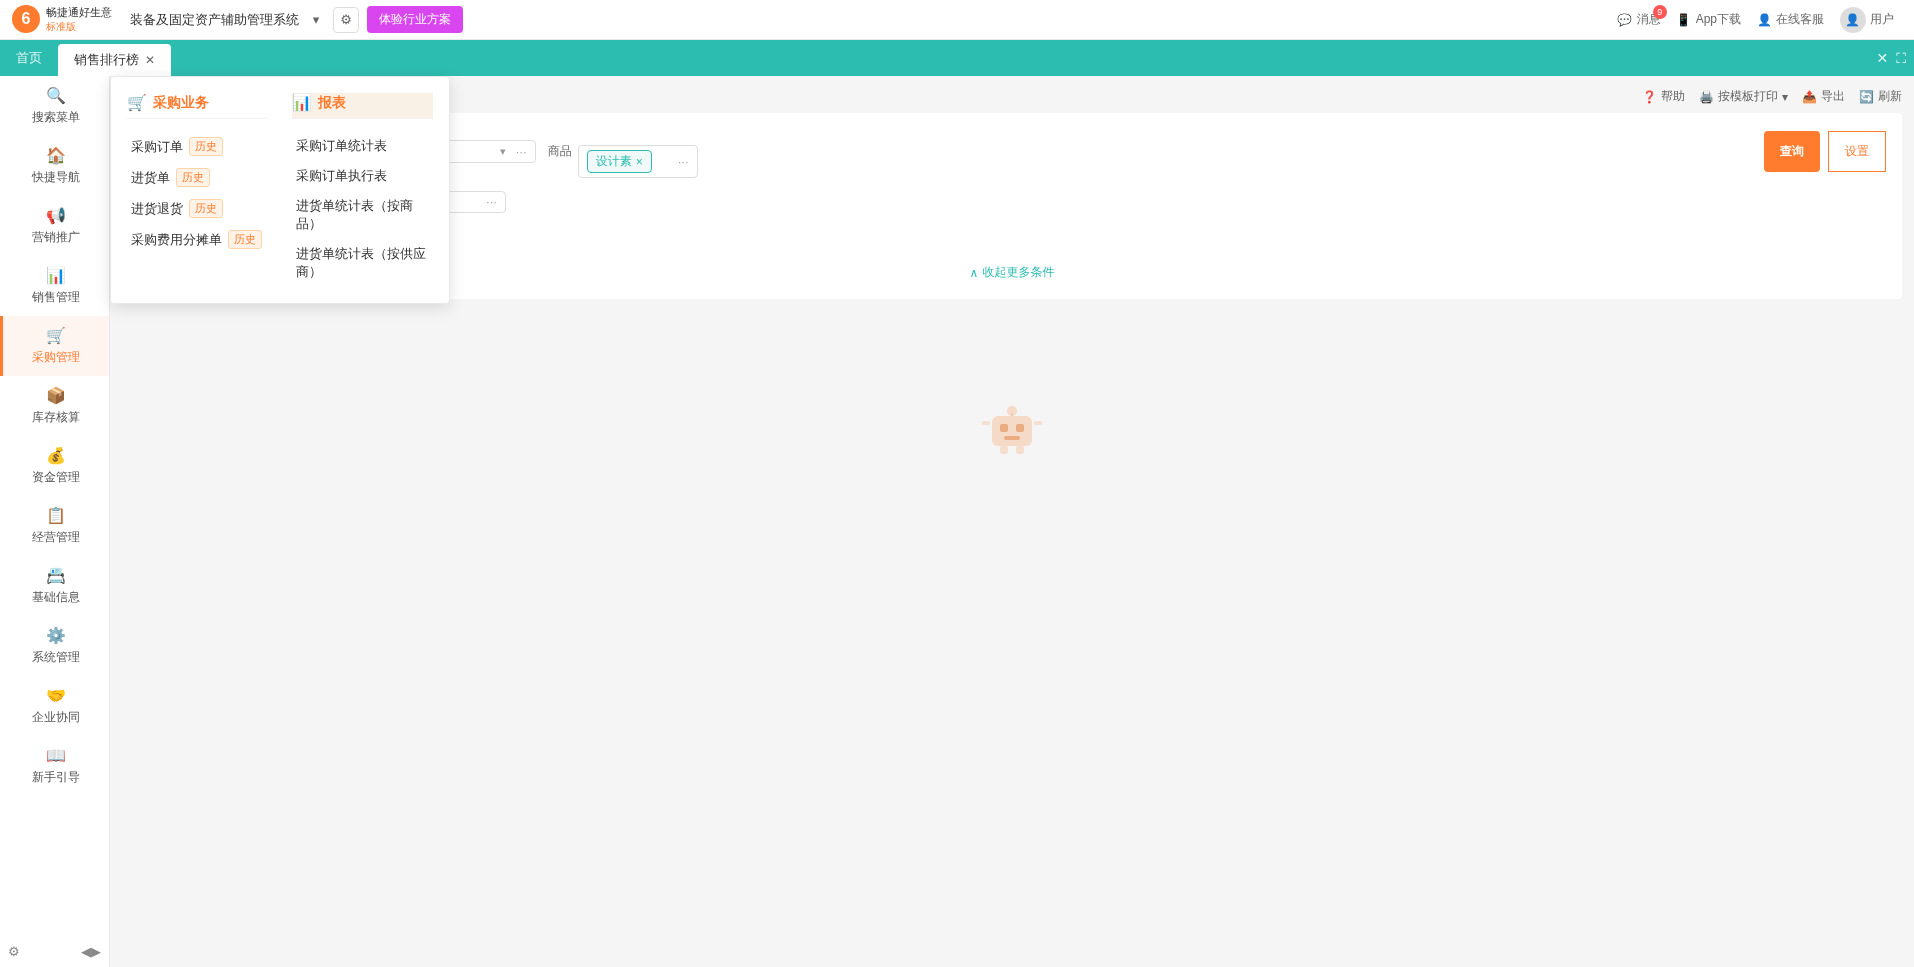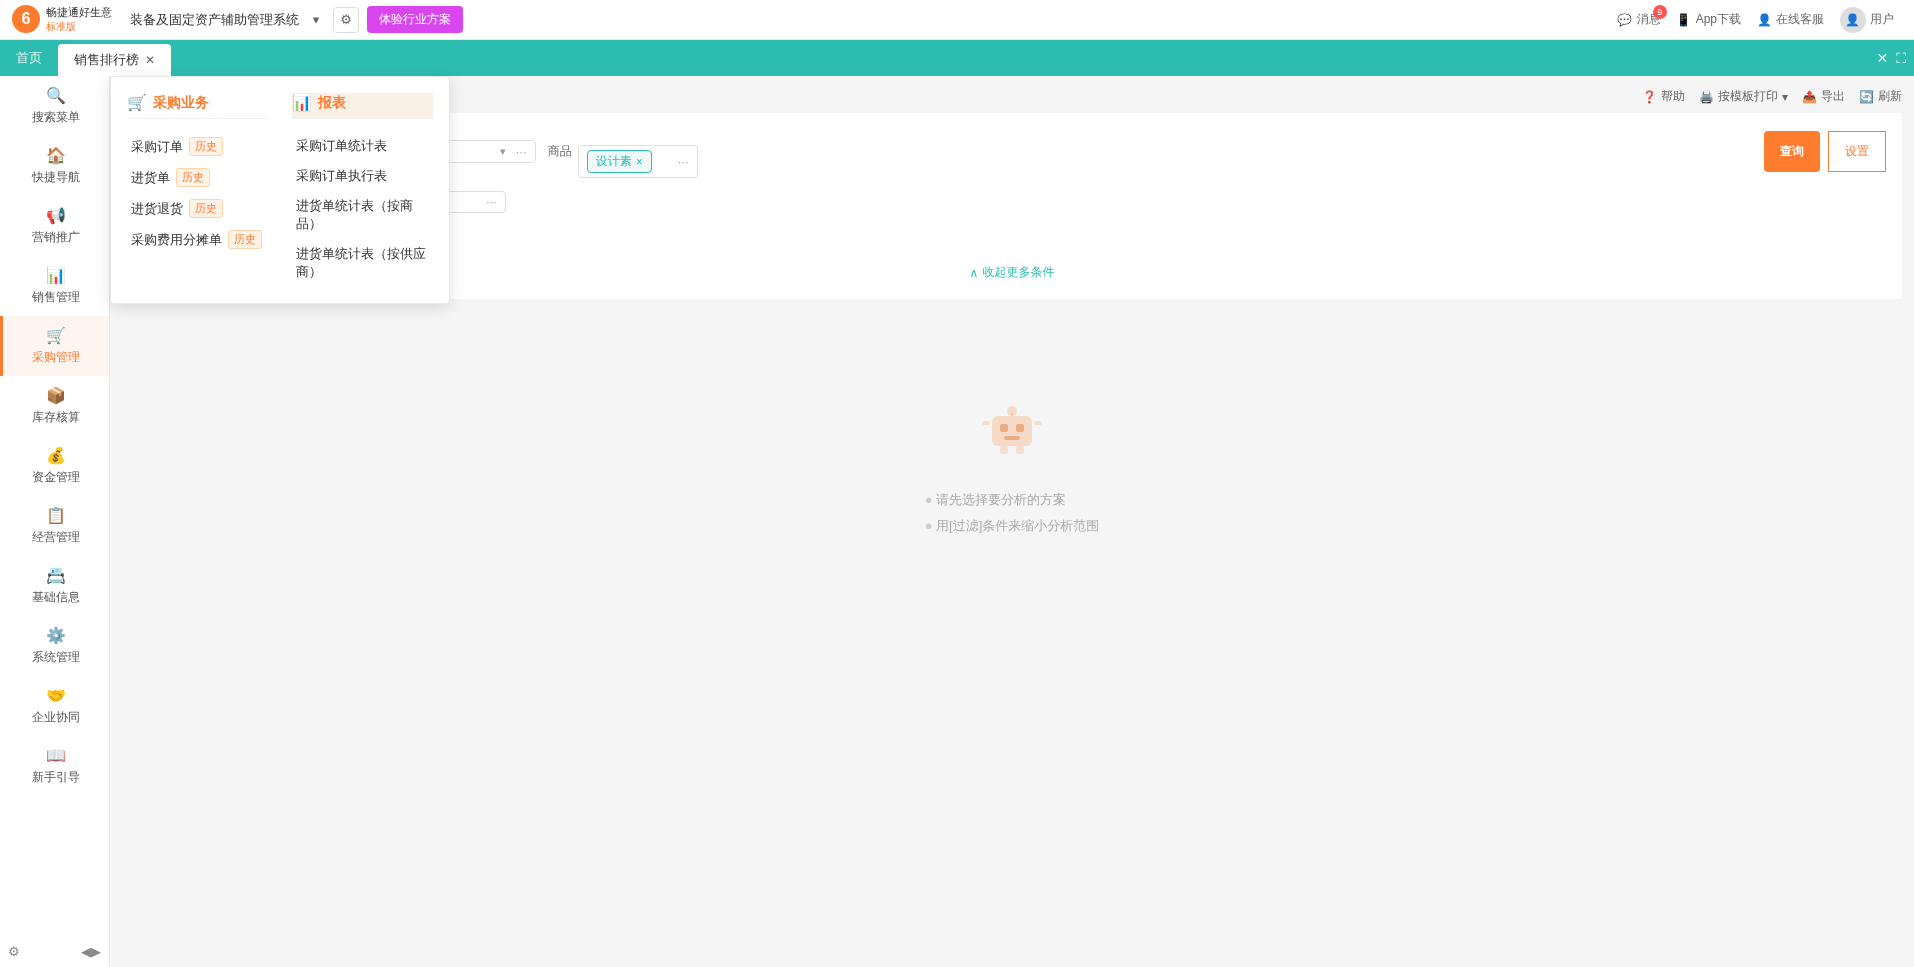--- a/index.html
+++ b/index.html
@@ -555,24 +555,20 @@
         <rect x="28" y="33" width="8" height="8" rx="2" fill="#e8a070" opacity="0.8"></rect>
         <rect x="44" y="33" width="8" height="8" rx="2" fill="#e8a070" opacity="0.8"></rect>
         <rect x="32" y="45" width="16" height="4" rx="2" fill="#e8a070" opacity="0.8"></rect>
         <rect x="35" y="15" width="10" height="10" rx="5" fill="#f5c8a8" opacity="0.6"></rect>
         <line x1="40" y1="22" x2="40" y2="25" stroke="#f5c8a8" stroke-width="2"></line>
         <rect x="10" y="30" width="8" height="4" rx="2" fill="#f5c8a8" opacity="0.5"></rect>
         <rect x="62" y="30" width="8" height="4" rx="2" fill="#f5c8a8" opacity="0.5"></rect>
         <rect x="28" y="55" width="8" height="8" rx="2" fill="#f5c8a8" opacity="0.5"></rect>
         <rect x="44" y="55" width="8" height="8" rx="2" fill="#f5c8a8" opacity="0.5"></rect>
       </svg>
-      <ul class="empty-tips">
-        <li>请先选择要分析的方案</li>
-        <li>用[过滤]条件来缩小分析范围</li>
-      </ul>
     </div>
   </div>
 </div>
 
 <div class="dropdown-overlay">
   <div class="dropdown-columns">
 
     <div class="dropdown-col">
       <div class="dropdown-col-header">
         <span style="font-size:16px">🛒</span>

